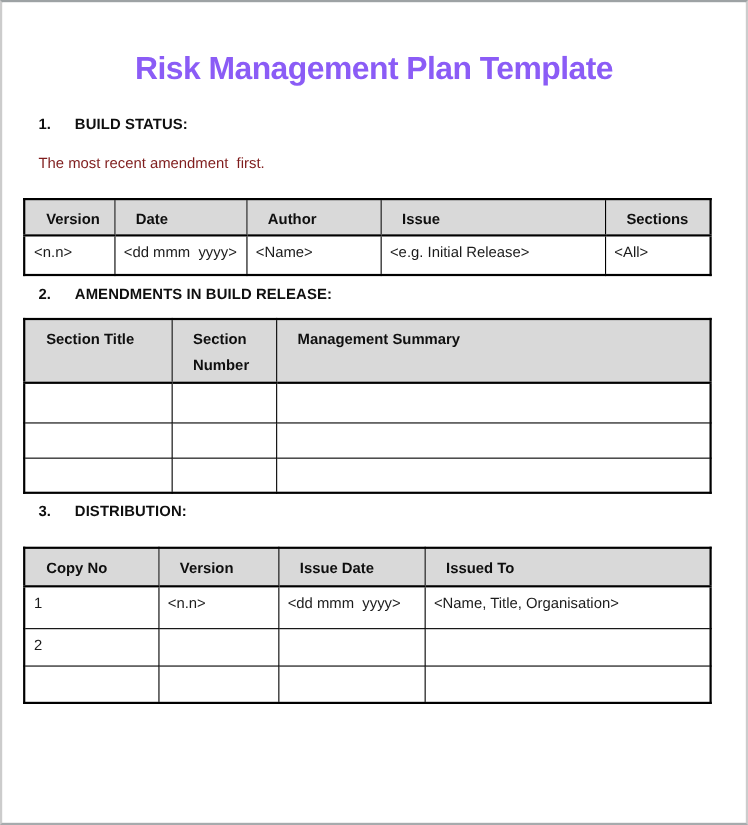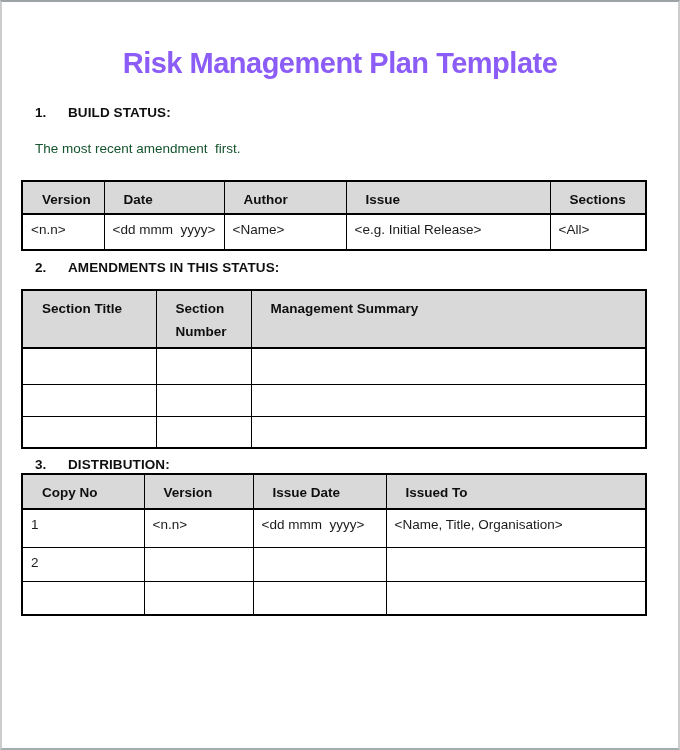--- a/index.html
+++ b/index.html
@@ -12,21 +12,21 @@
   .title{
     font-size:29px;font-weight:bold;letter-spacing:-0.5px;color:#8b5cf6;
     text-align:center;margin:44px 8px 0 8px;line-height:34px;
   }
   .sec-heading{
     display:flex;align-items:baseline;font-weight:bold;font-size:13.5px;color:#0f0f0f;
     margin:25px 0 0 33px;line-height:16px;letter-spacing:0.1px;
   }
   .sec-num{width:33px;flex:0 0 33px;}
   .body-text{
-    font-size:13.5px;margin:20px 0 0 33px;line-height:16px;white-space:pre-wrap;color:#14532d;
+    font-size:13.5px;margin:20px 0 0 33px;line-height:16px;white-space:pre-wrap;color:#7f1d1d;
   }
   table.doc-table{
     border-collapse:collapse;table-layout:fixed;width:624px;margin:24px 0 0 19px;
     border:2px solid #000;font-size:13.5px;
   }
   table.doc-table th,table.doc-table td{
     border:1px solid #000;vertical-align:top;text-align:left;
     padding:6px 8px 2px 8px;line-height:17px;white-space:pre-wrap;overflow:hidden;
   }
   table.doc-table th{
@@ -34,21 +34,21 @@
     padding-top:6px;line-height:23px;color:#0f0f0f;padding-left:19px;
   }
   
   table.t1{margin-top:23px;}
   table.t1 thead tr{height:32px;}
   table.t1 tbody tr{height:36px;}
   table.t2{margin-top:13px;}
   table.t2 thead tr{height:58px;}
   table.t2 tbody tr{height:32px;}
   table.t2 tbody tr:first-child{height:36px;}
-  table.t3{margin-top:0;}
+  table.t3{margin-top:24px;}
   table.t3 thead tr{height:35px;}
   table.t3 tbody tr{height:34px;}
   table.t3 tbody tr:first-child{height:38px;}
   .h2{margin-top:9px;}
   .h3{margin-top:8px;}
 </style>
 </head>
 <body>
 
 <div class="page">
@@ -84,21 +84,21 @@
         <td>&lt;dd mmm  yyyy&gt;</td>
         <td>&lt;Name&gt;</td>
         <td>&lt;e.g. Initial Release&gt;</td>
         <td>&lt;All&gt;</td>
       </tr>
     </tbody>
   </table>
 
   <div class="sec-heading h2">
     <span class="sec-num">2.</span>
-    <span class="sec-label">AMENDMENTS IN THIS STATUS:</span>
+    <span class="sec-label">AMENDMENTS IN BUILD RELEASE:</span>
   </div>
 
   <table class="doc-table t2">
     <colgroup>
       <col style="width:134px">
         <col style="width:95px">
         <col style="width:395px">
     </colgroup>
     <thead>
       <tr>

